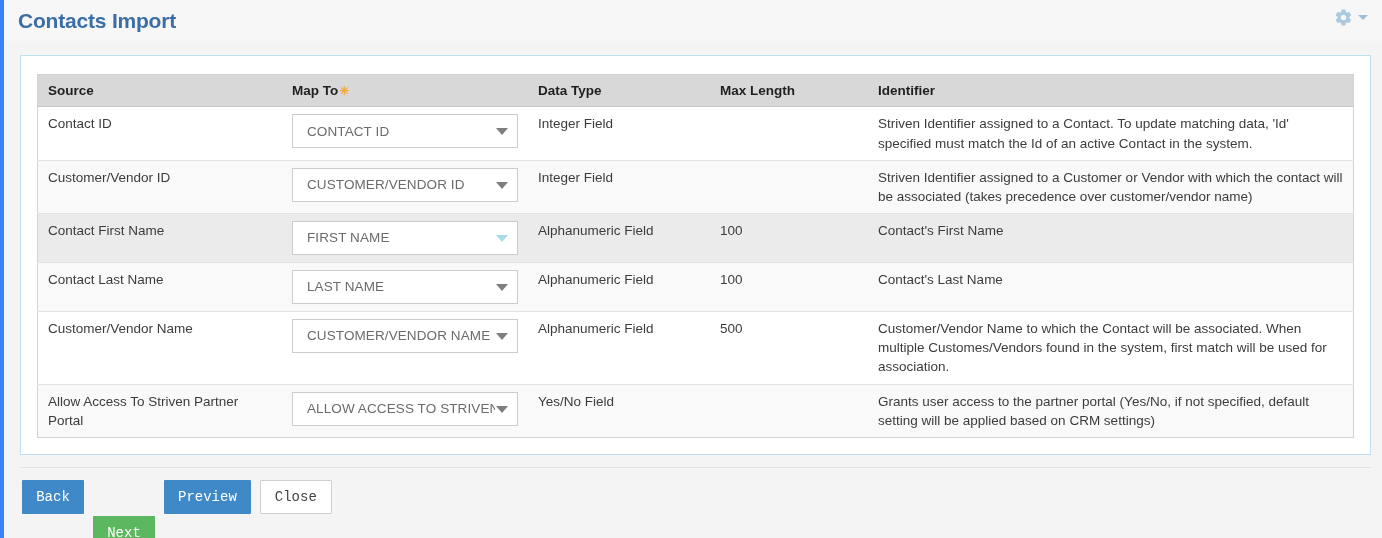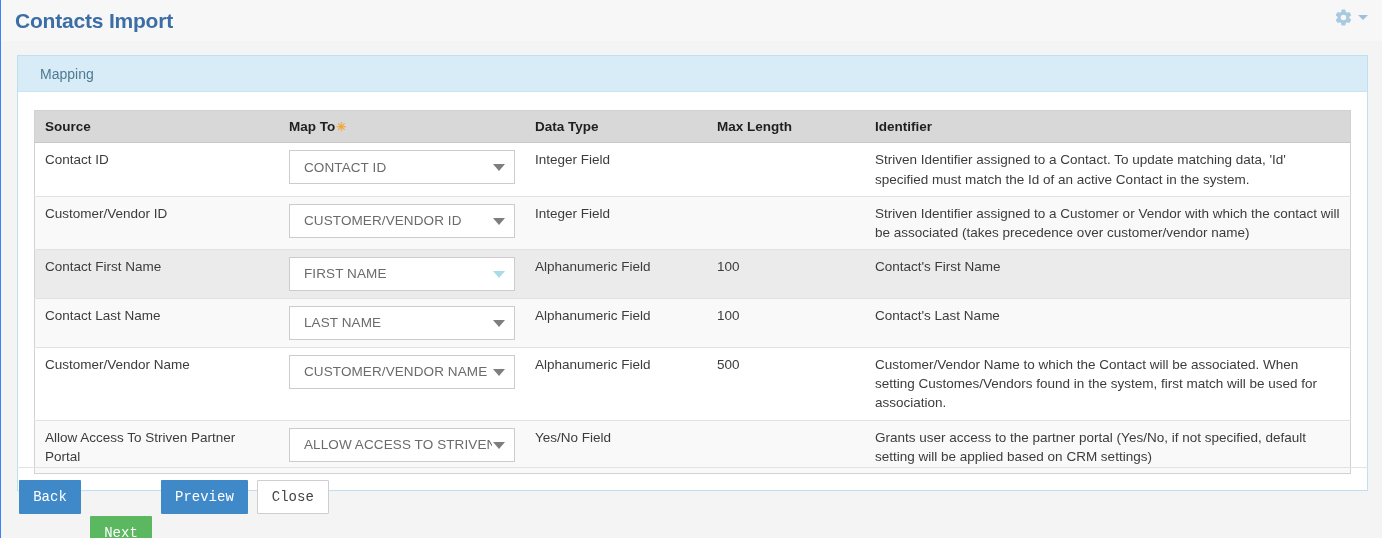--- a/index.html
+++ b/index.html
@@ -13,21 +13,21 @@
     font-family: "Liberation Sans", sans-serif;
     font-size: 13px;
     color: #333333;
     overflow: hidden;
   }
   .page {
     position: relative;
     width: 1382px;
     height: 538px;
     box-sizing: border-box;
-    border-left: 1px solid #3b82f6;
+    border-left: 4px solid #3b82f6;
     background: #f4f4f4;
   }
 
   
   .titlebar {
     position: relative;
     height: 41px;
     background: #f7f7f7;
     display: flex;
     align-items: center;
@@ -220,23 +220,20 @@
       <span class="gear-icon">
         <svg width="19" height="19" viewBox="0 0 24 24" aria-hidden="true">
           <path fill="#a8c9e0" d="M19.4 13c.04-.32.06-.65.06-.99s-.02-.67-.07-.99l2.11-1.63a.5.5 0 0 0 .12-.64l-2-3.46a.5.5 0 0 0-.6-.22l-2.49 1a7.3 7.3 0 0 0-1.7-.99l-.38-2.65A.5.5 0 0 0 13.96 2h-4a.5.5 0 0 0-.49.42l-.38 2.65c-.62.25-1.19.59-1.71.99l-2.49-1a.5.5 0 0 0-.6.22l-2 3.46a.5.5 0 0 0 .12.64L4.52 11c-.05.32-.08.66-.08.99s.03.67.08.99l-2.11 1.63a.5.5 0 0 0-.12.64l2 3.46c.12.22.38.3.6.22l2.49-1c.52.4 1.09.74 1.71.99l.38 2.65c.04.24.25.43.49.43h4c.24 0 .45-.19.49-.43l.38-2.65c.61-.25 1.18-.59 1.7-.99l2.49 1c.23.08.48 0 .6-.22l2-3.46a.5.5 0 0 0-.12-.64L19.4 13zm-7.44 2.5A3.5 3.5 0 1 1 15.46 12a3.5 3.5 0 0 1-3.5 3.5z"></path>
         </svg>
       </span>
       <span class="caret-down"></span>
     </div>
   </div>
 
   <div class="panel">
-    <div class="panel-head">
-      <span class="panel-head-label">Mapping</span>
-    </div>
     <div class="panel-body">
       <table class="mapping">
         <thead>
           <tr>
             <th class="c-source">Source</th>
             <th class="c-mapto">
               <span>Map To</span><span class="req-star">✳</span>
             </th>
             <th class="c-datatype">Data Type</th>
             <th class="c-maxlen">Max Length</th>
@@ -295,21 +292,21 @@
             <tr class="row-plain">
               <td class="c-source">Customer/Vendor Name</td>
               <td class="c-mapto">
                 <div class="dropdown">
                   <span class="dd-text">CUSTOMER/VENDOR NAME</span>
                   <span class="dd-arrow"></span>
                 </div>
               </td>
               <td class="c-datatype">Alphanumeric Field</td>
               <td class="c-maxlen">500</td>
-              <td class="c-desc">Customer/Vendor Name to which the Contact will be associated. When setting Customes/Vendors found in the system, first match will be used for association.</td>
+              <td class="c-desc">Customer/Vendor Name to which the Contact will be associated. When multiple Customes/Vendors found in the system, first match will be used for association.</td>
             </tr>
             <tr class="row-alt">
               <td class="c-source">Allow Access To Striven Partner Portal</td>
               <td class="c-mapto">
                 <div class="dropdown">
                   <span class="dd-text">ALLOW ACCESS TO STRIVEN PARTNER PORTAL</span>
                   <span class="dd-arrow"></span>
                 </div>
               </td>
               <td class="c-datatype">Yes/No Field</td>

